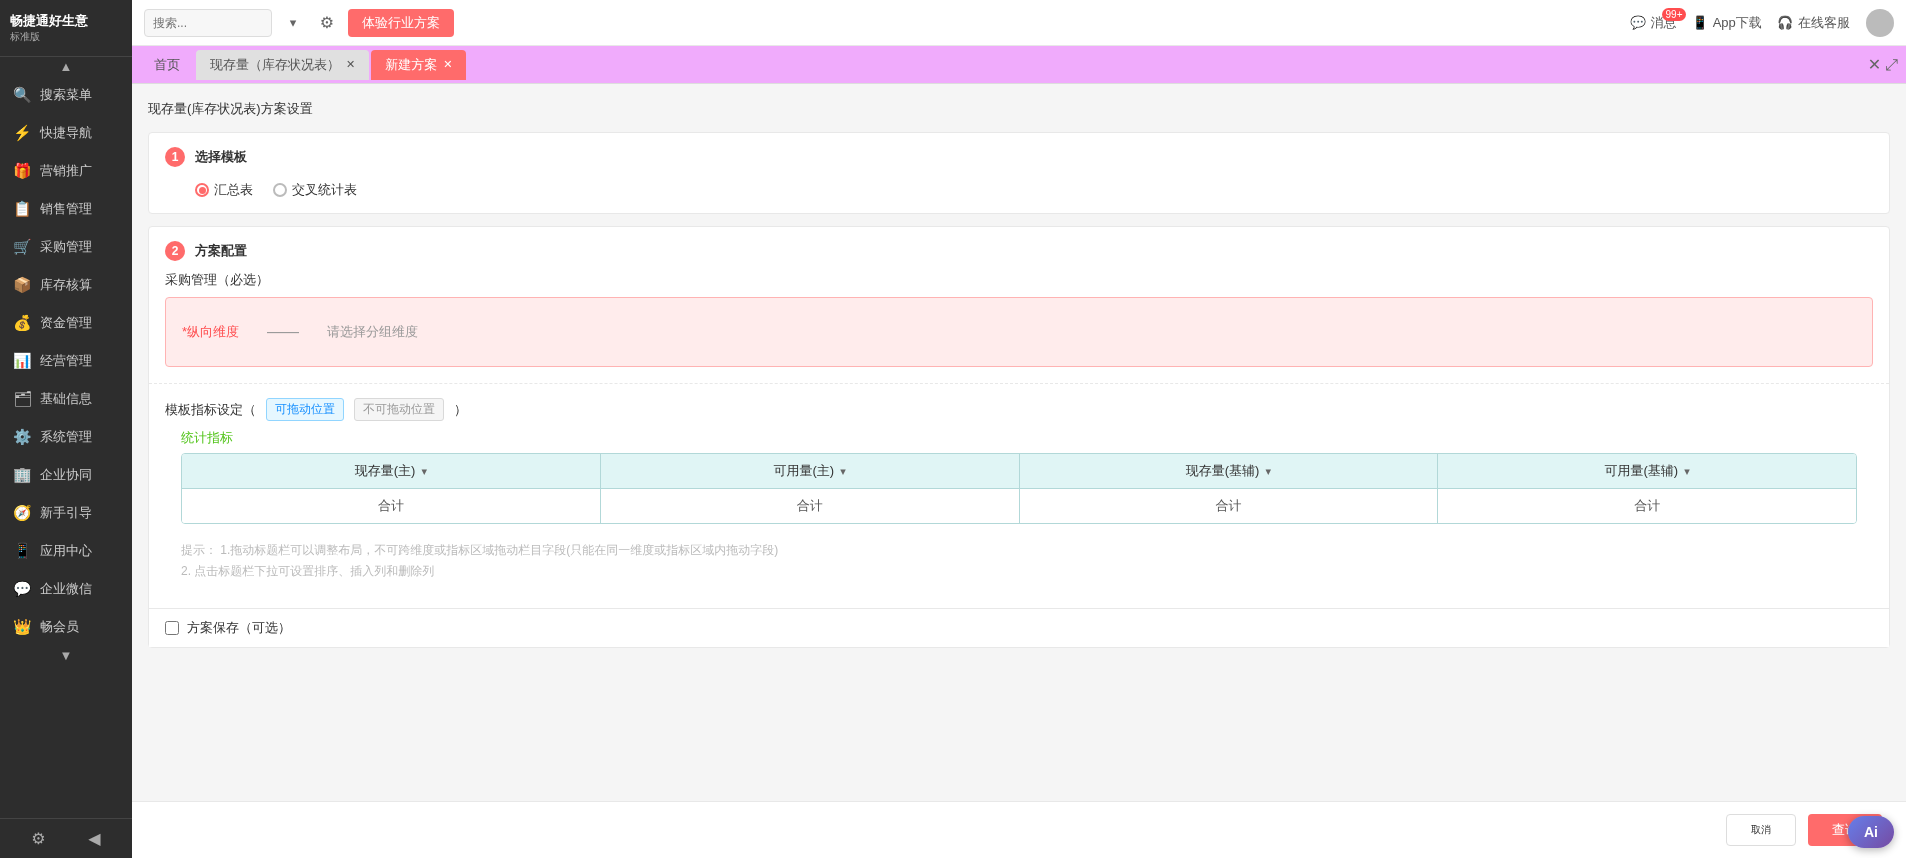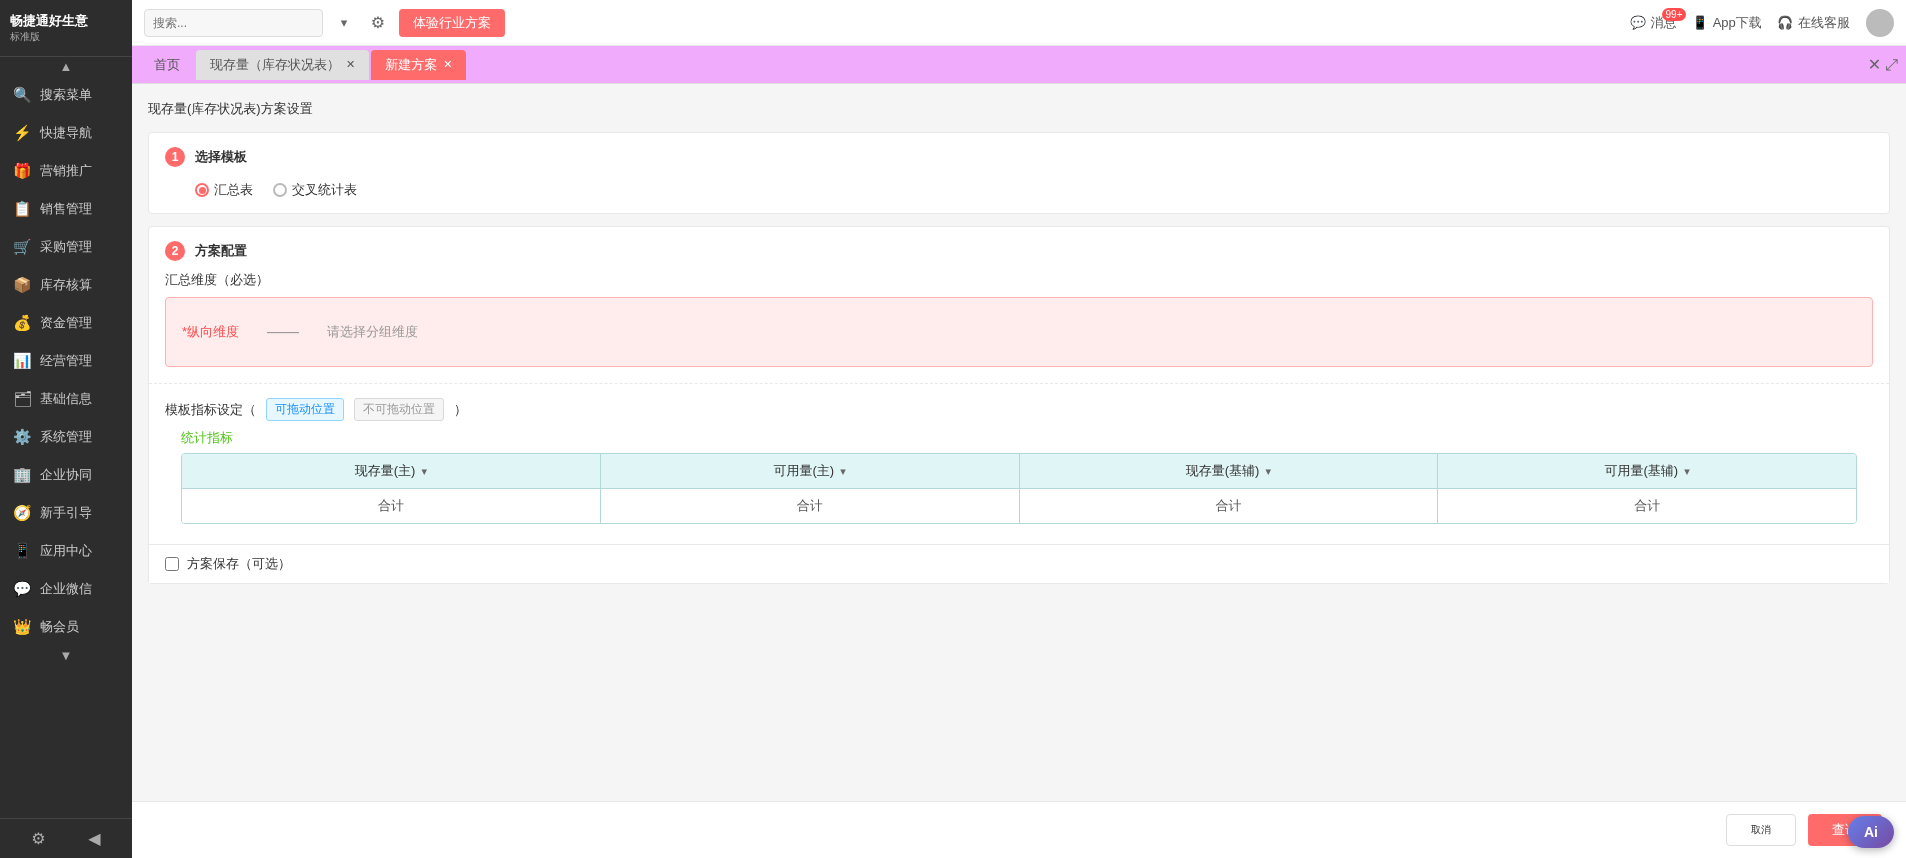--- a/index.html
+++ b/index.html
@@ -68,21 +68,21 @@
       gap: 10px;
       flex-shrink: 0;
     }
     .topbar-left {
       display: flex;
       align-items: center;
       gap: 8px;
       flex: 1;
     }
     .topbar-search {
-      width: 179px;
+      width: 128px;
       height: 28px;
       border: 1px solid #ddd;
       border-radius: 4px;
       padding: 0 8px;
       font-size: 12px;
       background: #f7f7f7;
     }
     .topbar-dropdown-btn {
       width: 26px;
       height: 26px;
@@ -525,21 +525,21 @@
       </div>
     </div>
 
     <div class="section">
       <div class="section-header">
         <div class="section-num">2</div>
         <div class="section-title">方案配置</div>
       </div>
 
       <div class="config-section">
-        <div class="config-label">汇总维度（必选）</div>
+        <div class="config-label">采购管理（必选）</div>
 
         <div class="dim-area">
           <span class="dim-required">*纵向维度</span>
           <span class="dim-arrow">——</span>
           <span class="dim-placeholder">请选择分组维度</span>
         </div>
       </div>
 
       <div class="indicator-settings">
         <div class="indicator-label">
@@ -571,20 +571,24 @@
             </div>
           </div>
           <div class="stats-data-row">
             <div class="stats-data-cell">合计</div>
             <div class="stats-data-cell">合计</div>
             <div class="stats-data-cell">合计</div>
             <div class="stats-data-cell">合计</div>
           </div>
         </div>
 
+        <div class="tips-area">
+          <div class="tip-line">提示：  1.拖动标题栏可以调整布局，不可跨维度或指标区域拖动栏目字段(只能在同一维度或指标区域内拖动字段)</div>
+          <div class="tip-line">        2. 点击标题栏下拉可设置排序、插入列和删除列</div>
+        </div>
       </div>
 
       <div class="bottom-options">
         <input type="checkbox" class="save-checkbox" style="">
         <span class="save-label">方案保存（可选）</span>
       </div>
     </div>
   </div>
 
   <div class="action-bar">

